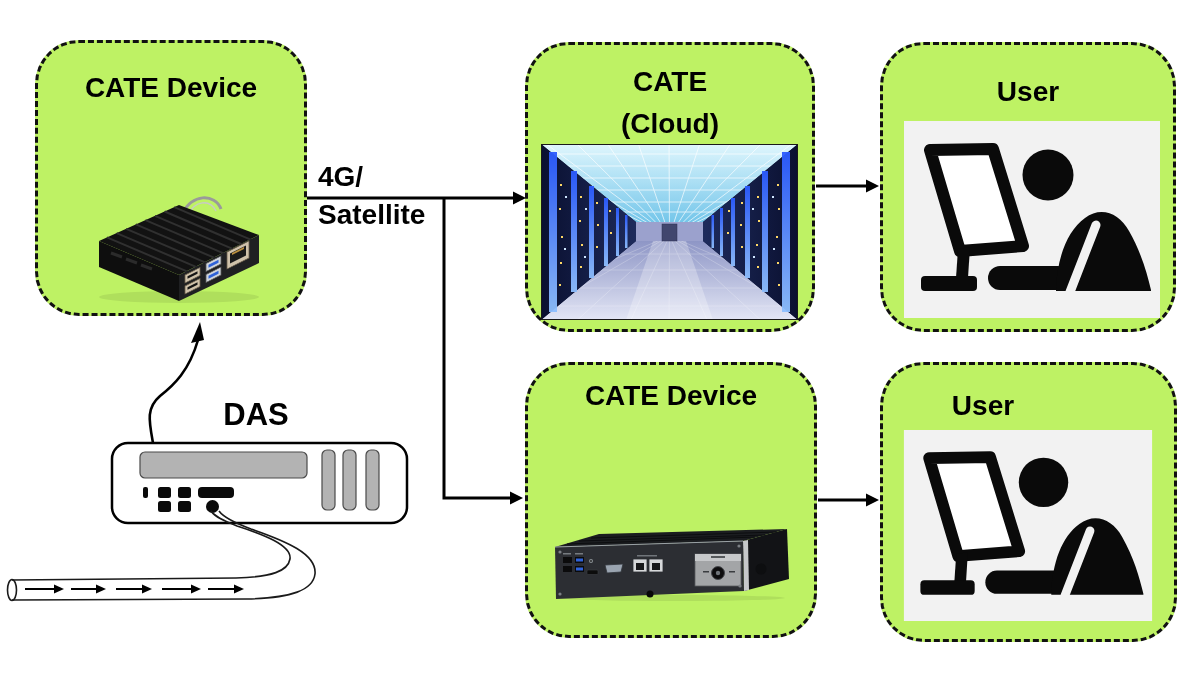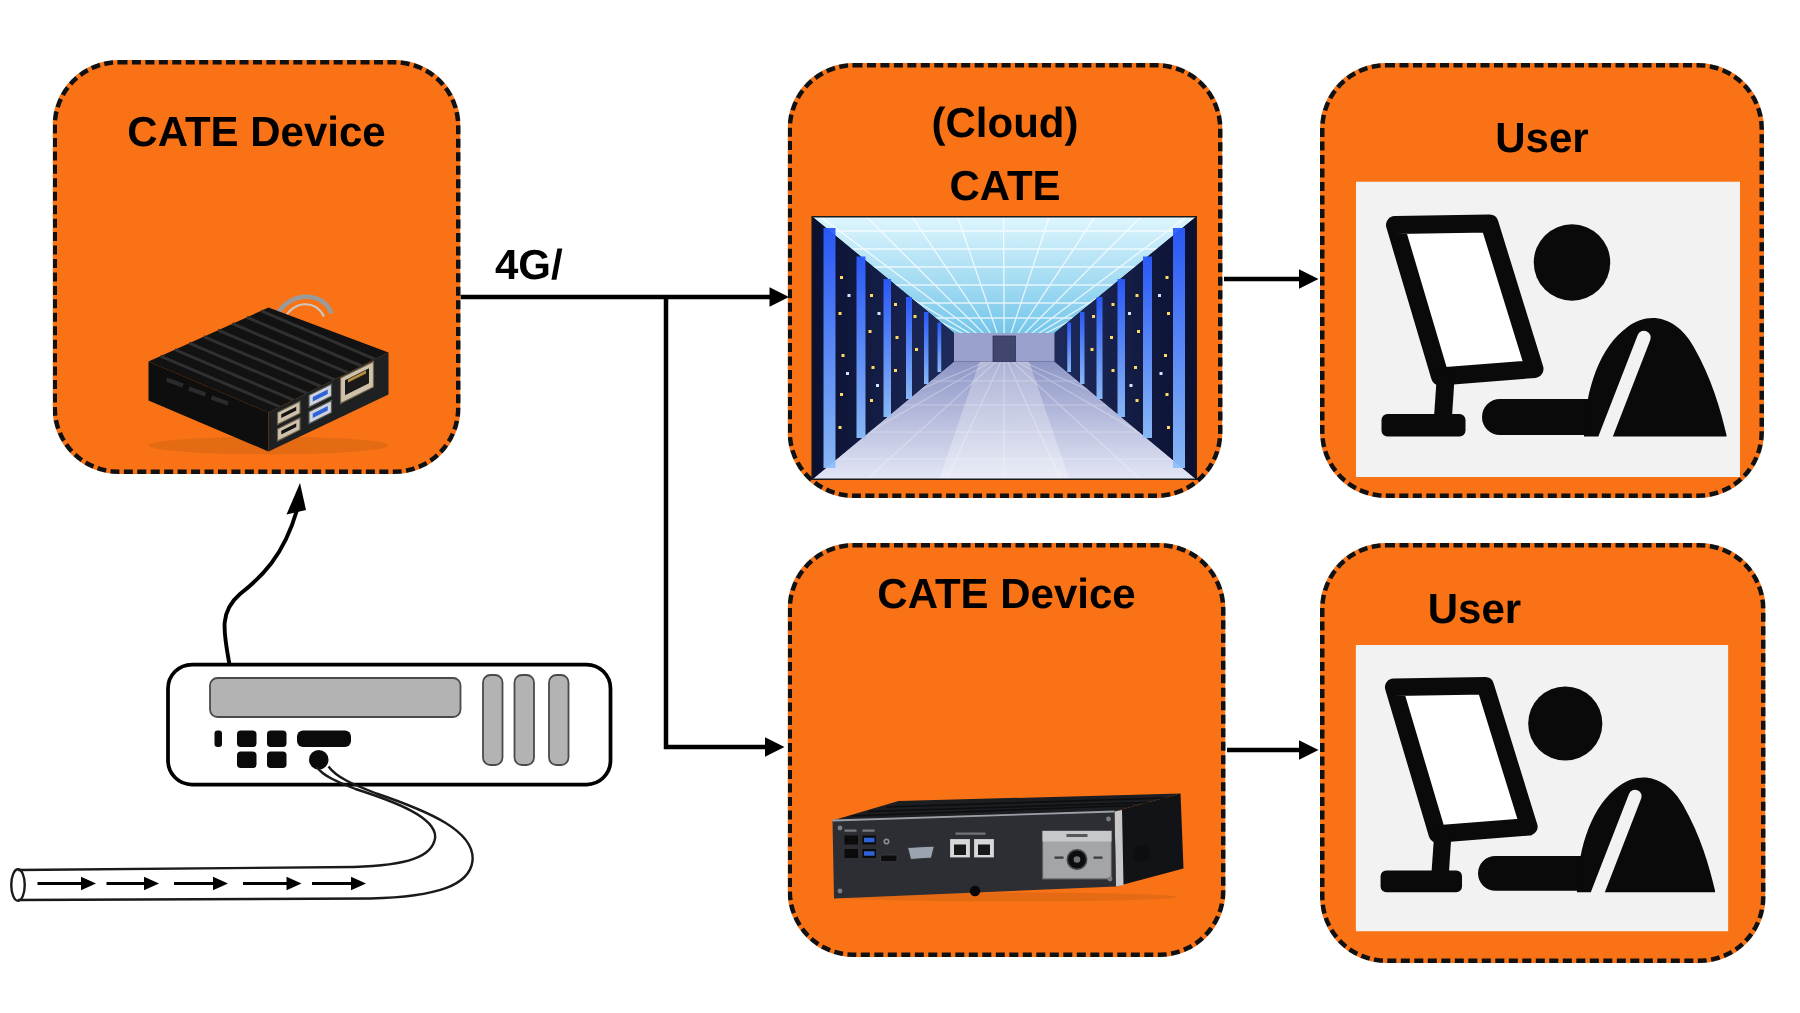--- a/index.html
+++ b/index.html
@@ -1,32 +1,32 @@
 <!DOCTYPE html>
 <html><head>
 <meta charset="utf-8">
 <style>
   html,body{margin:0;padding:0;background:#ffffff;}
   .canvas{position:relative;width:1200px;height:675px;background:#ffffff;overflow:hidden;
           font-family:"Liberation Sans",sans-serif;color:#000;}
   .layer{position:absolute;left:0;top:0;}
-  .node{position:absolute;border:3px dashed #111;border-radius:44px;background:#f97316;box-sizing:border-box;}
+  .node{position:absolute;border:3px dashed #111;border-radius:44px;background:#bef264;box-sizing:border-box;}
   .node-title{position:absolute;left:0;width:100%;text-align:center;font-weight:700;font-size:28px;line-height:42px;color:#000;}
   .img-abs{position:absolute;display:block;}
   #node-onsite{left:35px;top:40px;width:272px;height:276px;}
   #node-cloud{left:525px;top:42px;width:290px;height:290px;}
   #node-user-top{left:880px;top:42px;width:296px;height:290px;}
   #node-premises{left:525px;top:362px;width:292px;height:276px;}
   #node-user-bottom{left:880px;top:362px;width:297px;height:280px;}
   #onsite-title{top:24px;}
   #cloud-title{top:16px;}
   #premises-title{top:10px;}
   #user-top-title{top:26px;}
   #user-bottom-title{top:20px;left:30px;width:140px;}
-  #link-label{position:absolute;left:318px;top:158px;font-weight:700;font-size:28px;line-height:38px;margin-left:12px;}
+  #link-label{position:absolute;left:318px;top:158px;font-weight:700;font-size:28px;line-height:38px;}
   #das-label{position:absolute;left:196px;top:399px;width:120px;text-align:center;font-weight:700;font-size:31px;line-height:32px;}
 </style>
 </head>
 <body>
 
 <div class="canvas">
 
   <svg class="layer" width="1200" height="675" viewBox="0 0 1200 675">
 
     <g>
@@ -131,22 +131,22 @@
         <rect x="29.5" y="15.5" width="10" height="3" fill="#2f62d8"></rect>
         <rect x="48" y="1" width="22" height="17" fill="#cfc2ab" stroke="#6b5f4c" stroke-width="0.8"></rect>
         <rect x="51" y="4" width="16" height="10" fill="#1a1a1a"></rect>
         <rect x="53" y="4.5" width="12" height="2" fill="#b98e3e"></rect>
       </g>
     </svg>
   </div>
 
   <div class="node" id="node-cloud">
     <div class="node-title" id="cloud-title">
+      <div>CATE</div>
       <div>(Cloud)</div>
-      <div>CATE</div>
     </div>
     <svg class="img-abs" style="left:13px;top:99px;" width="257" height="176" viewBox="0 0 257 176">
       <defs>
         <linearGradient id="gCeil" x1="0" y1="0" x2="0" y2="1">
           <stop offset="0" stop-color="#dff6fd"></stop>
             <stop offset="1" stop-color="#74c6ea"></stop>
         </linearGradient>
         <linearGradient id="gFloor" x1="0" y1="0" x2="0" y2="1">
           <stop offset="0" stop-color="#8e96c6"></stop>
             <stop offset="1" stop-color="#e3e6f5"></stop>
@@ -346,16 +346,18 @@
       <rect x="17" y="155" width="56" height="15" rx="4" fill="#0a0a0a"></rect>
       <rect x="84" y="145" width="82" height="24" rx="12" fill="#0a0a0a"></rect>
       <circle cx="144" cy="54" r="25.5" fill="#0a0a0a"></circle>
       <path d="M152,169 C153,137 163,110 181,97 C197,85 215,92 225,110 C237,131 243,152 247,169 L247,170 L152,170 Z" fill="#0a0a0a"></path>
       <path d="M166,171 L192,104" stroke="#f2f2f2" stroke-width="9" stroke-linecap="round" fill="none"></path>
     </svg>
   </div>
 
   <div id="link-label">
     <div>4G/</div>
-  </div>
-
+    <div>Satellite</div>
+  </div>
+
+  <div id="das-label">DAS</div>
 
 </div>
 
 </body></html>

